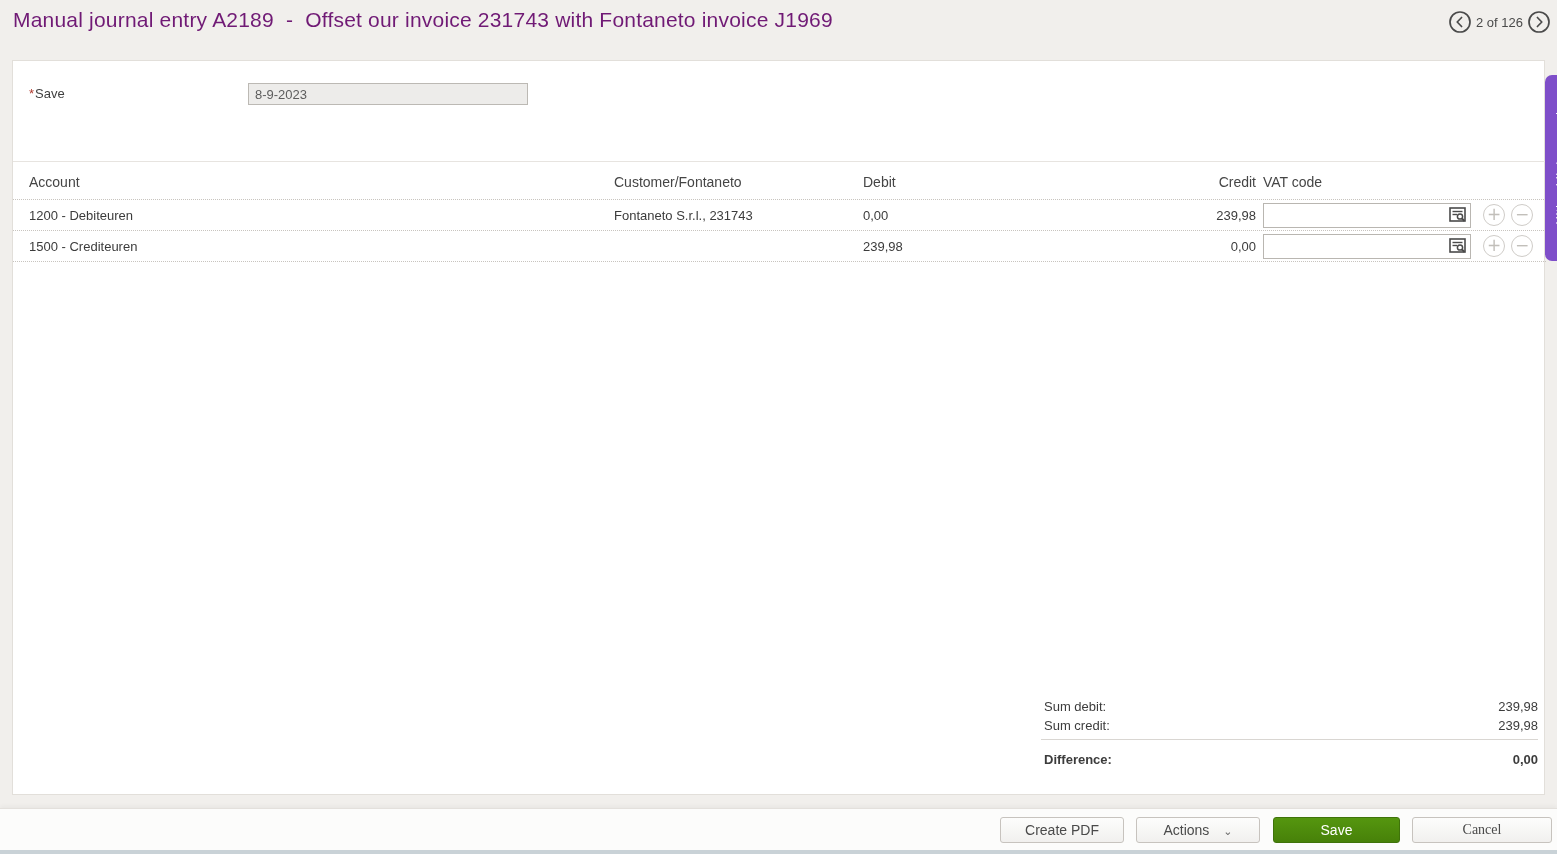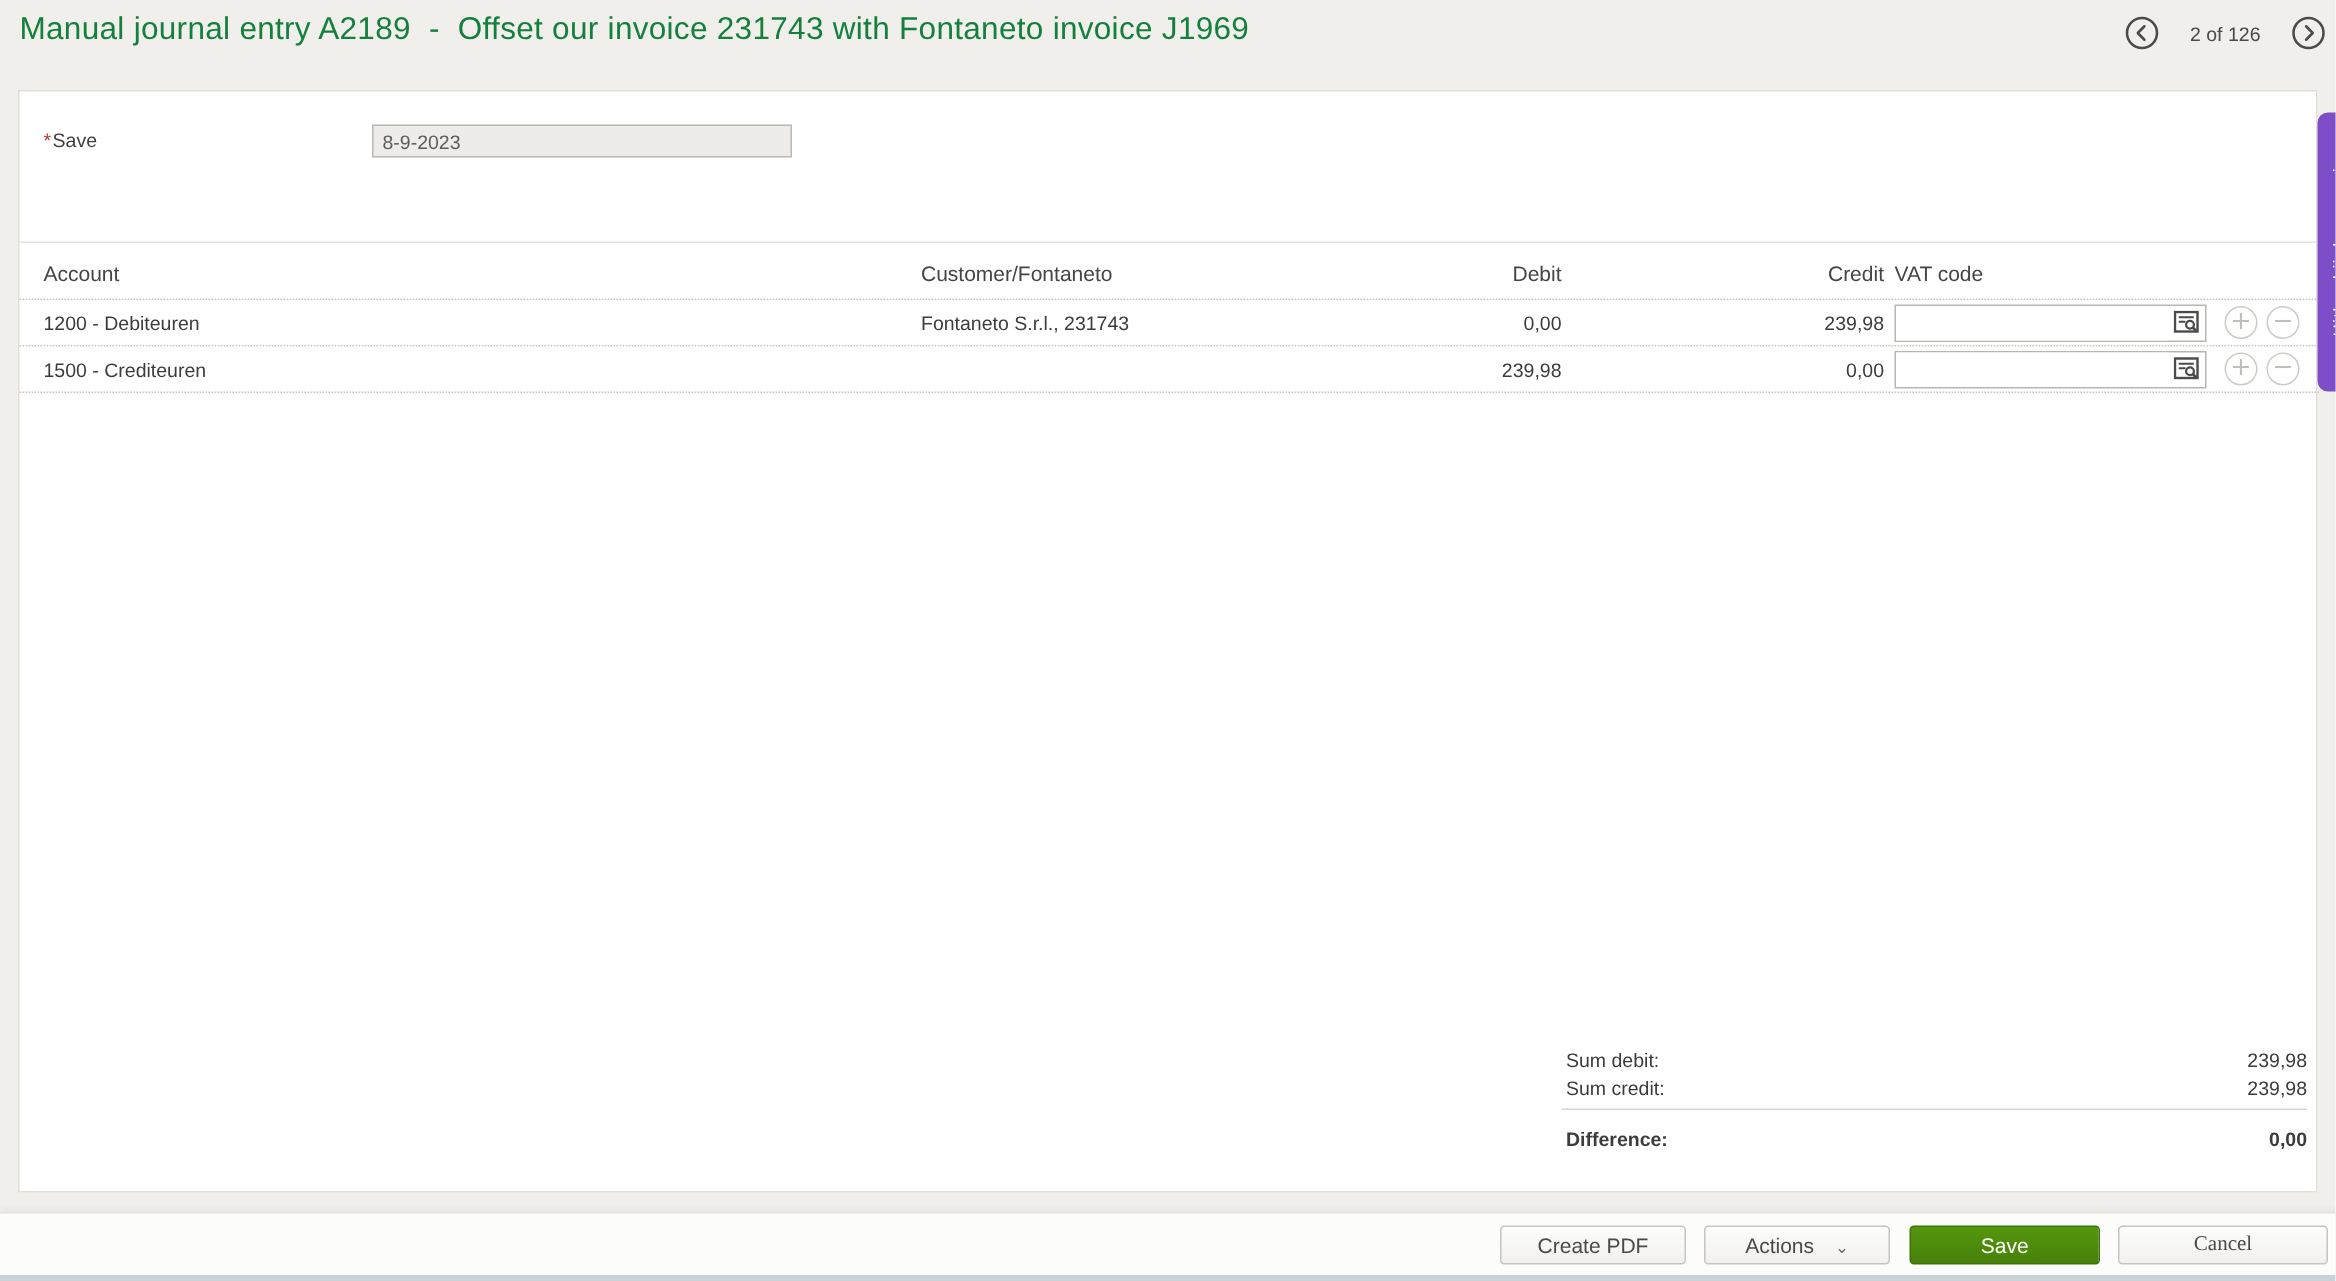--- a/index.html
+++ b/index.html
@@ -9,23 +9,23 @@
     background:#f1efec;
     color:#3f3f3f;
     overflow:hidden;
   }
   #app { position:relative; width:1557px; height:854px; overflow:hidden; }
 
   
   .page-header { position:absolute; left:0; top:0; width:1557px; height:56px; }
   .page-title {
     position:absolute; left:13px; top:8px;
-    font-size:21px; color:#15803d; white-space:pre; letter-spacing:.2px;
-  }
-  .pager { position:absolute; right:6px; top:10px; display:flex; align-items:center; gap:20px;justify-content:flex-end; }
+    font-size:21px; color:#701a75; white-space:pre; letter-spacing:.2px;
+  }
+  .pager { position:absolute; right:6px; top:10px; display:flex; align-items:center; gap:4px;justify-content:flex-end; }
   .pager-count { font-size:13px; color:#4a4a4a; }
   .nav-circle { width:24px; height:24px; cursor:pointer; display:block; }
 
   
   .panel {
     position:absolute; left:12px; top:60px; width:1533px; height:735px;
     background:#ffffff; border:1px solid #e2dfda;
   }
   .form-row { position:absolute; left:0; height:22px; line-height:22px; }
   .form-label { position:absolute; left:16px; font-size:13px; color:#3f3f3f; white-space:nowrap; }
@@ -41,21 +41,21 @@
   .grid { position:absolute; left:0; top:100px; width:1533px; }
   .grid-toprule { position:absolute; left:0; top:0; width:1533px; border-top:1px solid #e7e4e0; }
   .grid-header { position:absolute; left:0; top:1px; width:1533px; height:38px;
     border-bottom:1px dotted #c8c4bf; font-size:14px; color:#454545; }
   .grid-header > div { position:absolute; top:12px; }
   .grid-row { position:absolute; left:0; width:1533px; height:31px;
     border-bottom:1px dotted #c8c4bf; font-size:13px; color:#3c3c3c; }
   .grid-row > .cell-text { position:absolute; top:8px; }
   .col-account  { left:16px; }
   .col-customer { left:601px; }
-  .col-debit    { left:850px;  width:178px; text-align:right; }
+  .col-debit    { left:850px;  width:178px; text-align:left; }
   .col-credit   { left:1100px; width:143px; text-align:right; }
   .col-vat      { left:1250px; }
 
   .vat-wrap { position:absolute; left:1250px; top:3px; width:208px; height:25px;
     border:1px solid #b9b6b1; background:#fff; }
   .vat-input { position:absolute; left:0; top:0; width:182px; height:23px; border:none;
     outline:none; font-family:"Liberation Sans",sans-serif; font-size:13px; padding:0 5px; }
   .vat-lookup { position:absolute; right:3px; top:3px; width:18px; height:17px; cursor:pointer; }
 
   .round-btn {

